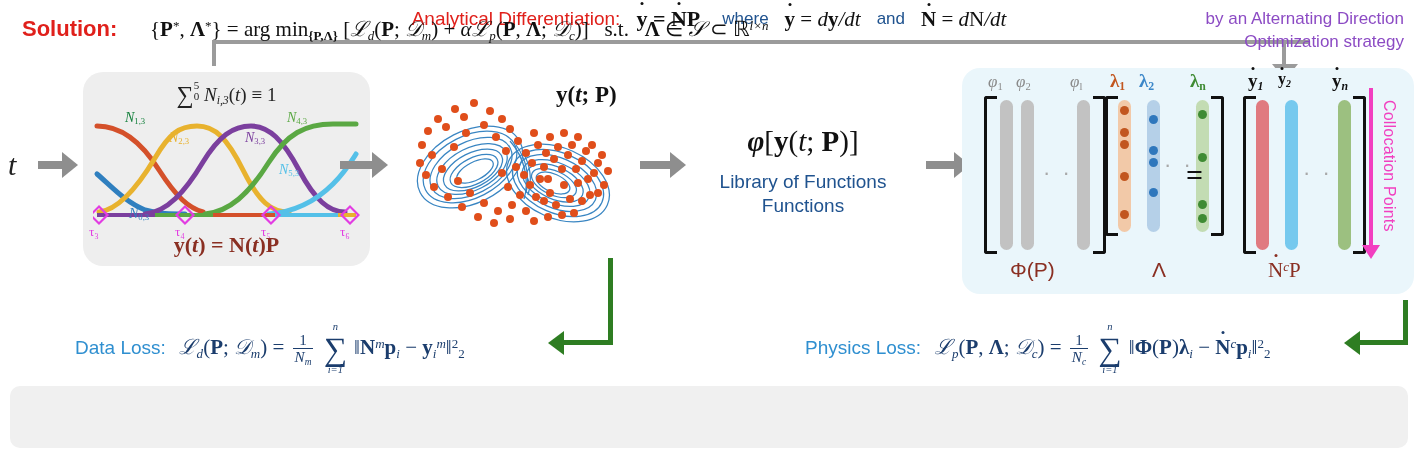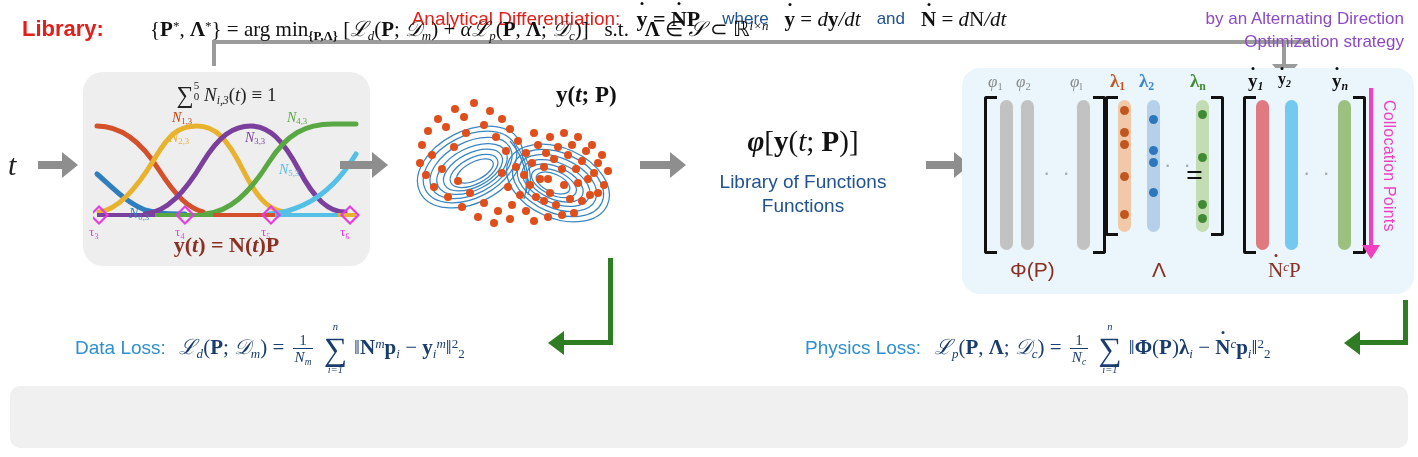--- a/index.html
+++ b/index.html
@@ -203,21 +203,21 @@
         <rect x="-6" y="-6" width="12" height="12" transform="translate(257,107) rotate(45)"></rect>
       </g>
     </svg>
 
     <div class="abs math knot-lbl" style="left:6px;top:152px;">τ₃</div>
     <div class="abs math knot-lbl" style="left:92px;top:152px;">τ₄</div>
     <div class="abs math knot-lbl" style="left:178px;top:152px;">τ₅</div>
     <div class="abs math knot-lbl" style="left:257px;top:152px;">τ₆</div>
 
     <div class="abs math" style="left:46px;top:90px;font-size:14px;color:#2f7fbf;margin-top:44px;"><span class="mathit">N</span><sub>0,3</sub></div>
-    <div class="abs math" style="left:42px;top:38px;font-size:14px;color:#c2410c;margin-left:47px;"><span class="mathit">N</span><sub>1,3</sub></div>
+    <div class="abs math" style="left:42px;top:38px;font-size:14px;color:#15803d;"><span class="mathit">N</span><sub>1,3</sub></div>
     <div class="abs math" style="left:86px;top:58px;font-size:14px;color:#e8b22e;"><span class="mathit">N</span><sub>2,3</sub></div>
     <div class="abs math" style="left:162px;top:58px;font-size:14px;color:#7b3f9e;"><span class="mathit">N</span><sub>3,3</sub></div>
     <div class="abs math" style="left:204px;top:38px;font-size:14px;color:#5aa843;"><span class="mathit">N</span><sub>4,3</sub></div>
     <div class="abs math" style="left:196px;top:90px;font-size:14px;color:#54c0e8;"><span class="mathit">N</span><sub>5,3</sub></div>
 
     <div class="abs bmath" id="spline-eq">
       y(<span class="mathit">t</span>) = N(<span class="mathit">t</span>)P
     </div>
   </div>
 
@@ -436,21 +436,21 @@
     <span class="loss-name">Physics Loss:</span>
     <span class="math navy" style="font-size:21px;margin-left:8px;">
       <span class="mathit">ℒ</span><sub class="mathit">p</sub>(<span class="bmath">P</span>, <span class="bmath">Λ</span>; <span class="mathit">𝒟</span><sub class="mathit">c</sub>) =
       <span class="frac"><span class="num">1</span><span class="den"><span class="mathit">N<sub>c</sub></span></span></span>
       <span class="bigsum"><span class="lim mathit">n</span><span class="sig">∑</span><span class="lim mathit">i=1</span></span>
       ‖<span class="bmath">Φ</span>(<span class="bmath">P</span>)<span class="bmath">λ</span><sub class="mathit">i</sub> − <span class="bmath"><span class="dotover">N</span></span><sup class="mathit">c</sup><span class="bmath">p</span><sub class="mathit">i</sub>‖<sup>2</sup><sub>2</sub>
     </span>
   </div>
 
   <div class="abs" id="solution-bar"></div>
-  <div class="abs" id="sol-label">Library:</div>
+  <div class="abs" id="sol-label">Solution:</div>
   <div class="abs math" id="sol-eq">
     {<span class="bmath">P</span><sup>*</sup>, <span class="bmath">Λ</span><sup>*</sup>} = arg min<sub class="bmath">{P,Λ}</sub>
     [<span class="mathit">ℒ</span><sub class="mathit">d</sub>(<span class="bmath">P</span>; <span class="mathit">𝒟</span><sub class="mathit">m</sub>)
     + <span class="mathit">α</span><span class="mathit">ℒ</span><sub class="mathit">p</sub>(<span class="bmath">P</span>, <span class="bmath">Λ</span>; <span class="mathit">𝒟</span><sub class="mathit">c</sub>)]
     &nbsp; s.t. &nbsp; <span class="bmath">Λ</span> ∈ <span class="mathit">𝒮</span> ⊂ ℝ<sup class="mathit">l×n</sup>
   </div>
   <div class="abs" id="sol-note">
     <span>by an Alternating Direction</span><br>
     <span>Optimization strategy</span>
   </div>

